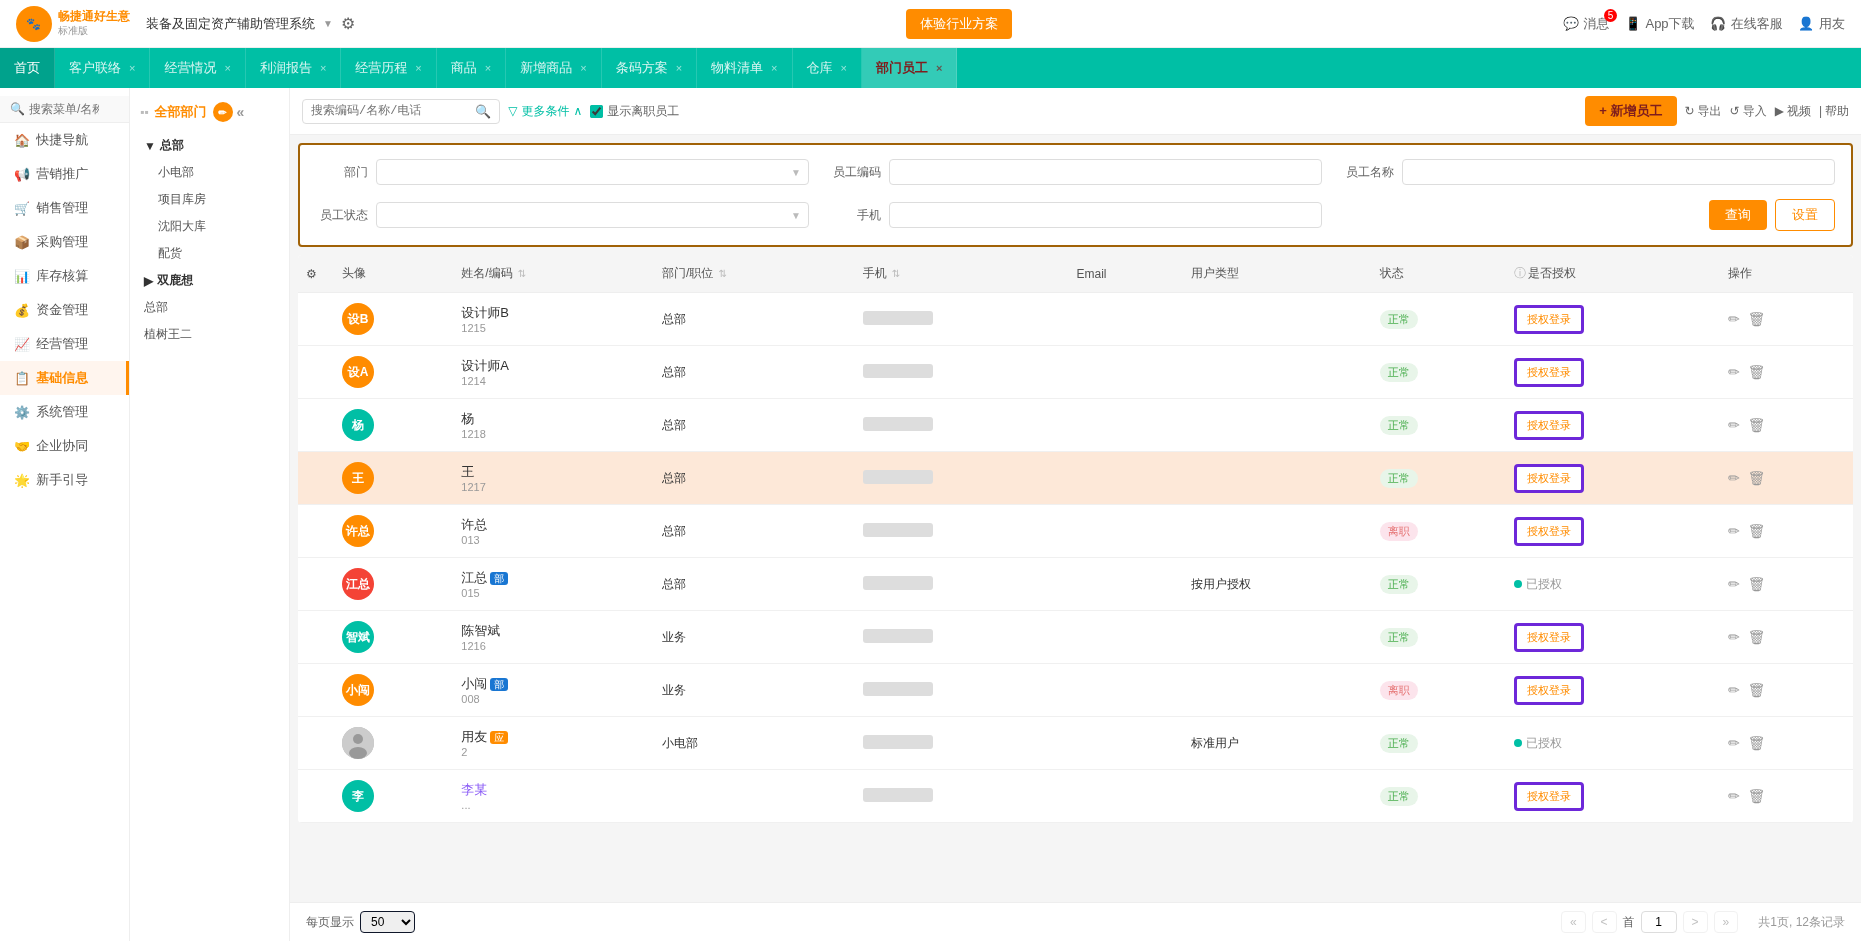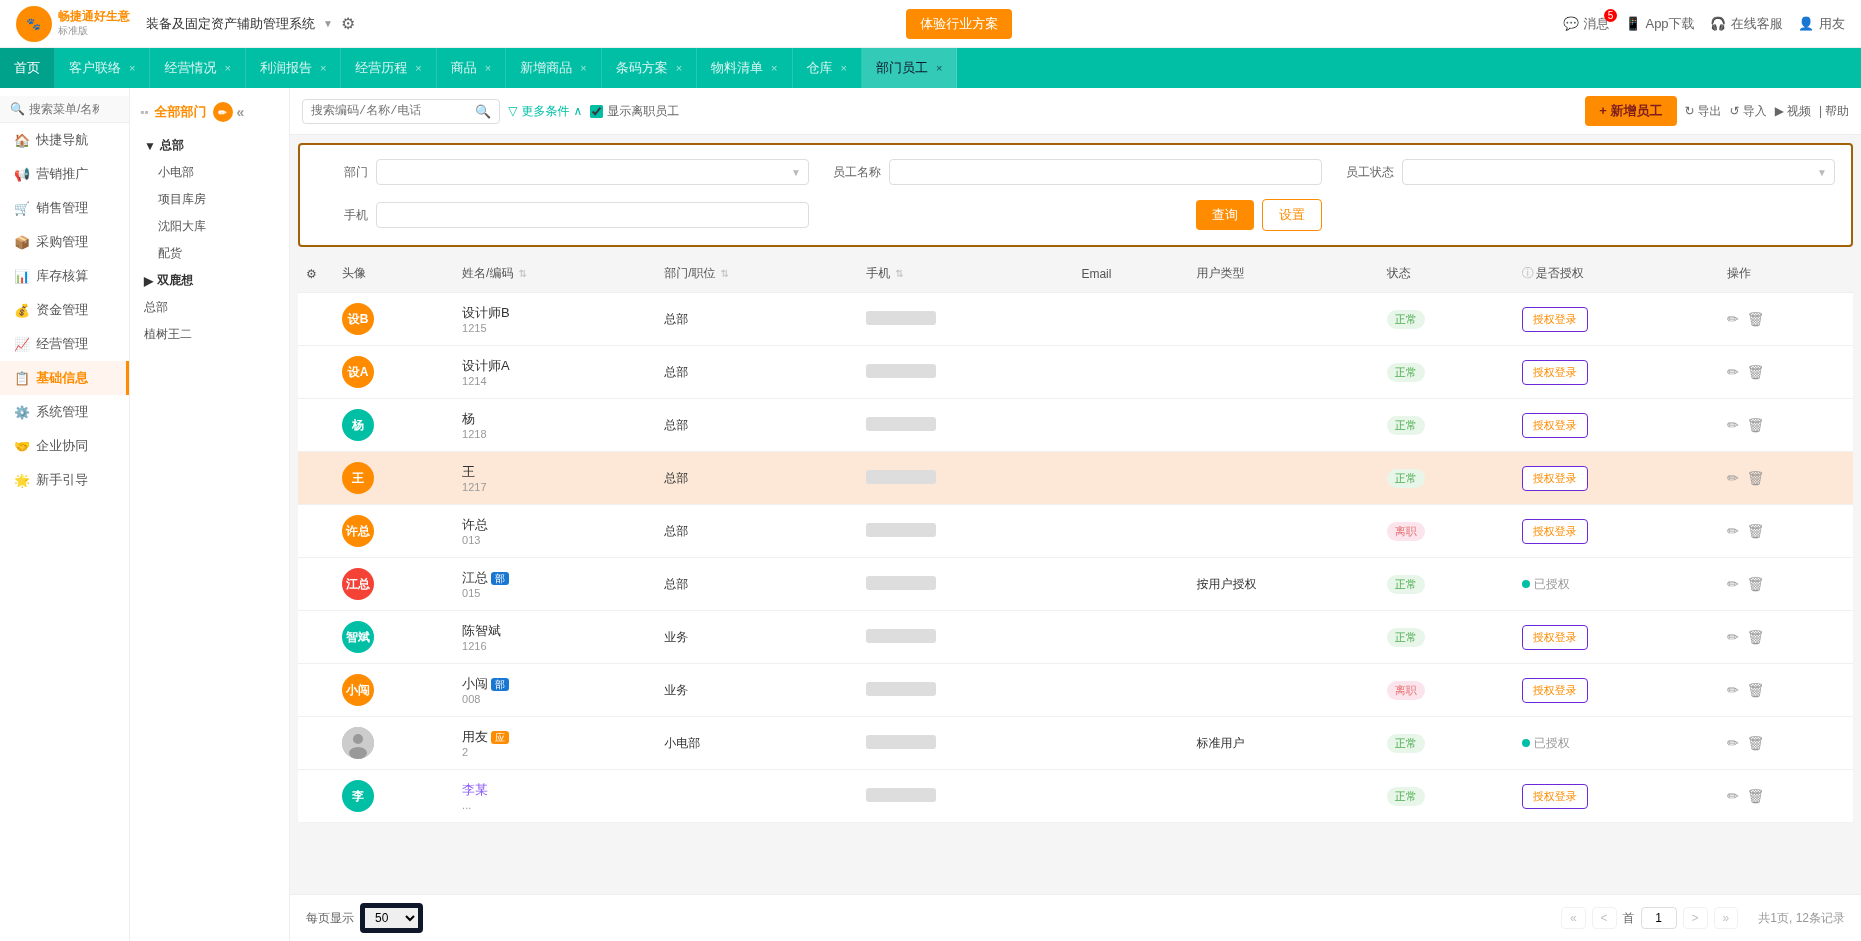--- a/index.html
+++ b/index.html
@@ -18,21 +18,21 @@
     .top-right { display: flex; align-items: center; gap: 16px; font-size: 13px; color: #666; }
     .notice-btn { display: flex; align-items: center; gap: 4px; cursor: pointer; position: relative; }
     .notice-badge { background: #f00; color: #fff; font-size: 10px; border-radius: 8px; padding: 1px 4px; position: absolute; top: -6px; right: -8px; }
     .top-right-item { display: flex; align-items: center; gap: 4px; cursor: pointer; color: #666; }
     .gear-icon { cursor: pointer; color: #666; font-size: 16px; }
     .dropdown-arrow { color: #999; font-size: 10px; }
 
     
     .nav-tabs { background: #00bfa5; display: flex; align-items: center; height: 40px; padding: 0 0; overflow: hidden; }
     .nav-tab { padding: 0 14px; height: 40px; display: flex; align-items: center; color: rgba(255,255,255,0.85); font-size: 13px; cursor: pointer; white-space: nowrap; gap: 4px; border-right: 1px solid rgba(255,255,255,0.15); }
-    .nav-tab.active { background: rgba(255,255,255,0.2); color: #0f172a; font-weight: normal; }
+    .nav-tab.active { background: rgba(255,255,255,0.2); color: #7f1d1d; font-weight: bold; }
     .nav-tab:first-child { background: rgba(0,0,0,0.15); color: #fff; }
     .nav-tab .close-x { font-size: 11px; opacity: 0.7; margin-left: 4px; }
 
     
     .main-layout { display: flex; height: calc(100vh - 88px); }
 
     
     .sidebar { width: 130px; background: #fff; border-right: 1px solid #eee; padding: 8px 0; overflow-y: auto; flex-shrink: 0; }
     .sidebar-search { padding: 6px 10px; display: flex; align-items: center; background: #f9f9f9; border-bottom: 1px solid #eee; gap: 4px; font-size: 12px; color: #bbb; }
     .sidebar-search input { border: none; background: transparent; font-size: 12px; color: #666; outline: none; width: 70px; }
@@ -85,34 +85,34 @@
     .table-wrap { flex: 1; overflow-y: auto; padding: 0 8px 8px; }
     .data-table { width: 100%; background: #fff; border-collapse: collapse; border-radius: 4px; overflow: hidden; }
     .data-table th { background: #f5f5f5; padding: 10px 8px; font-size: 12px; color: #555; font-weight: normal; text-align: left; border-bottom: 1px solid #eee; white-space: nowrap; }
     .data-table td { padding: 10px 8px; font-size: 12px; color: #333; border-bottom: 1px solid #f0f0f0; vertical-align: middle; }
     .data-table tr.highlighted td { background: #fde8d8; }
     .settings-col { width: 36px; text-align: center; }
     .avatar { width: 32px; height: 32px; border-radius: 50%; display: flex; align-items: center; justify-content: center; color: #fff; font-size: 12px; font-weight: bold; }
     .status-badge { display: inline-block; padding: 2px 8px; border-radius: 10px; font-size: 11px; }
     .status-normal { background: #e8f5e9; color: #4caf50; }
     .status-resigned { background: #fce4ec; color: #e57373; }
-    .btn-auth { border: 1px solid #6d28d9; color: #ff8c00; background: #fff; border-radius: 4px; padding: 4px 10px; font-size: 11px; cursor: pointer; white-space: nowrap; }
+    .btn-auth { border: 3px solid #6d28d9; color: #ff8c00; background: #fff; border-radius: 4px; padding: 4px 10px; font-size: 11px; cursor: pointer; white-space: nowrap; }
     .authorized { color: #999; font-size: 12px; display: flex; align-items: center; gap: 4px; }
     .dot-authorized { width: 8px; height: 8px; border-radius: 50%; background: #00bfa5; display: inline-block; }
     .op-btns { display: flex; gap: 8px; align-items: center; }
     .op-btn { color: #999; cursor: pointer; font-size: 14px; }
     .phone-blur { background: #ddd; border-radius: 3px; width: 70px; height: 14px; display: inline-block; }
     .sort-icon { color: #bbb; font-size: 10px; margin-left: 3px; cursor: pointer; }
     .info-icon { color: #bbb; font-size: 12px; margin-right: 2px; }
     .th-with-sort { display: flex; align-items: center; gap: 2px; }
 
     
     .pagination { background: #fff; border-top: 1px solid #eee; padding: 8px 16px; display: flex; align-items: center; gap: 8px; font-size: 12px; color: #666; }
     .pagination .per-page { display: flex; align-items: center; gap: 6px; }
-    .pagination select { border: 5px solid #0f172a; border-radius: 4px; padding: 2px 6px; font-size: 12px; }
+    .pagination select { border: 1px solid #0f172a; border-radius: 4px; padding: 2px 6px; font-size: 12px; }
     .pagination-nav { display: flex; align-items: center; gap: 6px; margin-left: auto; }
     .page-btn { border: 1px solid #ddd; border-radius: 4px; padding: 3px 8px; cursor: pointer; background: #fff; color: #666; font-size: 12px; }
     .page-btn.disabled { opacity: 0.4; cursor: not-allowed; }
     .page-input { width: 36px; border: 1px solid #ddd; border-radius: 4px; padding: 3px 6px; font-size: 12px; text-align: center; }
     .total-info { color: #999; margin-left: 12px; }
   </style>
 </head>
 <body>
 
 <div class="top-bar">
@@ -286,20 +286,24 @@
         <div class="filter-row">
           <label class="filter-label">部门</label>
           <div class="filter-select-wrap">
             <select class="filter-select">
               <option value=""></option>
             </select>
             <span class="arrow">▼</span>
           </div>
         </div>
         <div class="filter-row">
+          <label class="filter-label">员工编码</label>
+          <input class="filter-input" type="text" style="">
+        </div>
+        <div class="filter-row">
           <label class="filter-label">员工名称</label>
           <input class="filter-input" type="text" style="">
         </div>
         <div class="filter-row">
           <label class="filter-label">员工状态</label>
           <div class="filter-select-wrap">
             <select class="filter-select">
               <option value=""></option>
             </select>
             <span class="arrow">▼</span>

